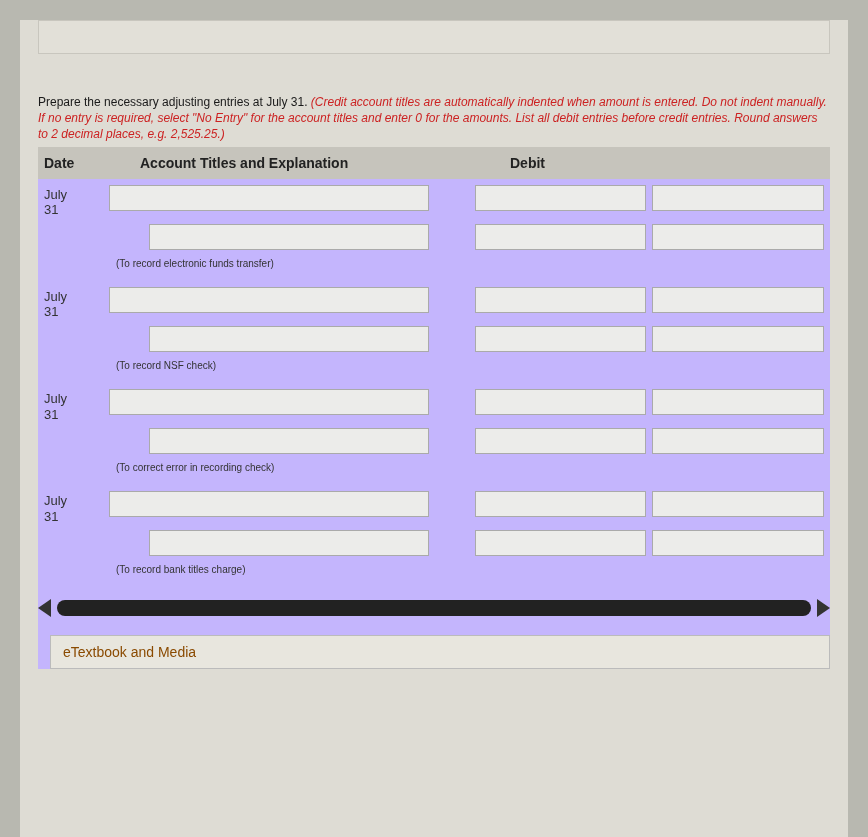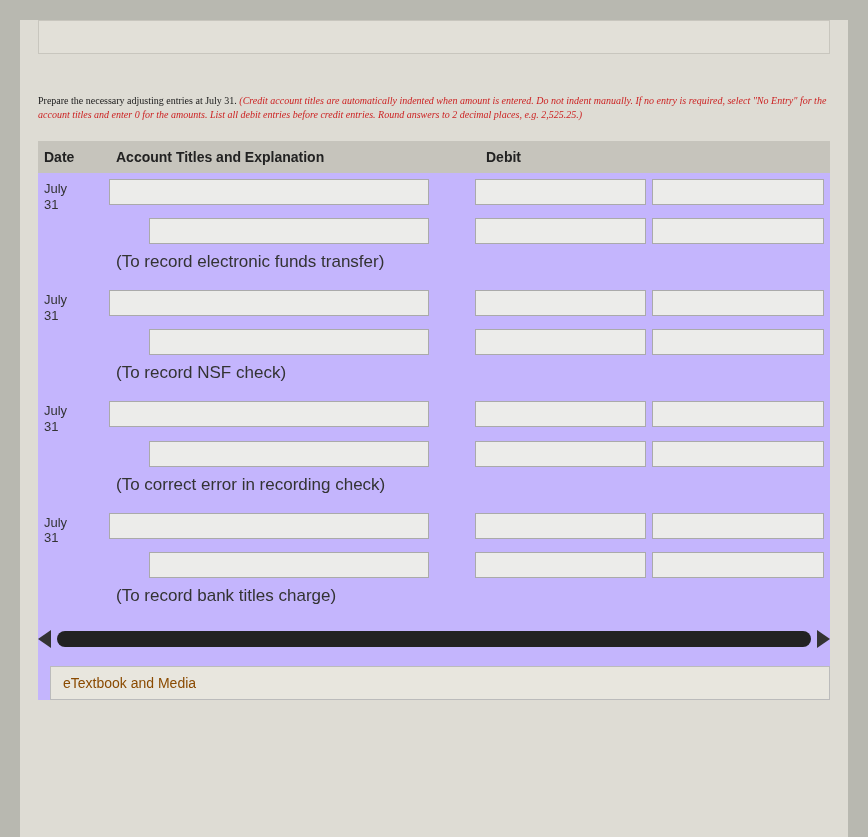--- a/index.html
+++ b/index.html
@@ -19,41 +19,40 @@
     height: 820px;
     position: relative;
   }
   .top-gap {
     height: 34px;
     border: 1px solid #c8c6be;
     background: #e2e0d8;
     margin-bottom: 40px;
   }
   .instructions {
-    font-size: 10px;
+    font-size: 12px;
     line-height: 1.35;
-    margin-bottom: 20px;
-    font-family: Liberation Serif, serif;
+    margin-bottom: 4px;
   }
   .instructions .black { color: #1a1a1a; }
   .instructions .red { color: #c22; font-style: italic; }
 
   .journal-area {
     background: #c4b5fd;
     padding: 0;
   }
   .header-row {
     display: flex;
     background: #c6c4bc;
     font-weight: bold;
     color: #222;
     font-size: 14px;
   }
   .col-date   { width: 72px;  padding: 8px 6px; }
-  .col-acct   { width: 330px; padding: 8px 6px; }
+  .col-acct   { width: 330px; padding: 8px 6px; margin-left: 24px; }
   .col-gap    { width: 40px; }
   .col-debit  { width: 180px; padding: 8px 6px; }
   .col-credit { width: 180px; padding: 8px 6px; }
 
   .entry-block { padding: 6px 0 4px 0; }
   .line {
     display: flex;
     align-items: flex-start;
     margin-bottom: 6px;
   }
@@ -73,21 +72,21 @@
     width: 100%;
     height: 26px;
     border: 1px solid #aaa;
     background: #ececea;
     padding: 2px 6px;
     font-size: 13px;
   }
   .acct-indent input { margin-left: 40px; width: calc(100% - 40px); }
   .desc-row {
     padding: 2px 0 8px 78px;
-    font-size: 17px;
+    font-size: 10px;
     color: #333;
   }
 
   .scrollbar-row {
     display: flex;
     align-items: center;
     margin-top: 12px;
     gap: 6px;
   }
   .arrow {

